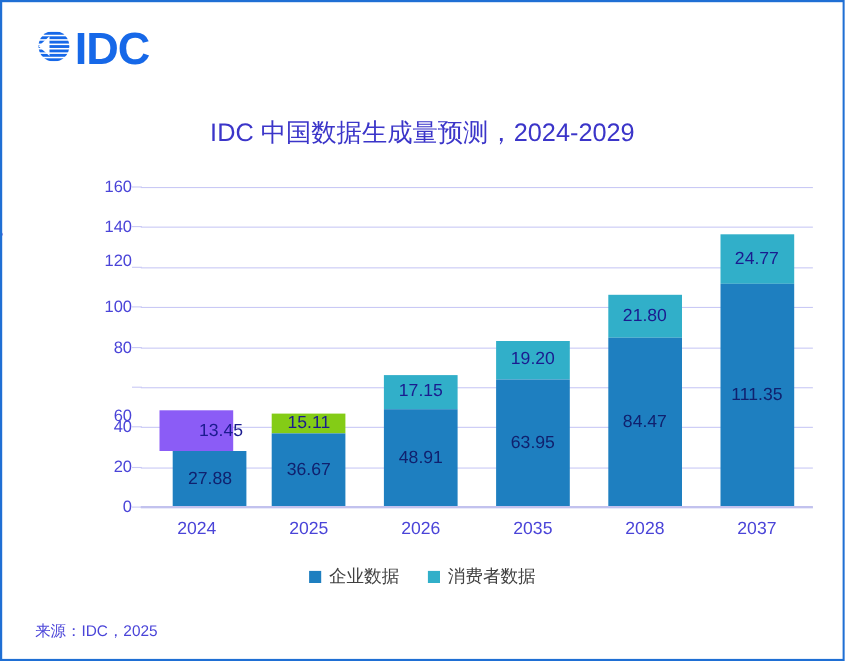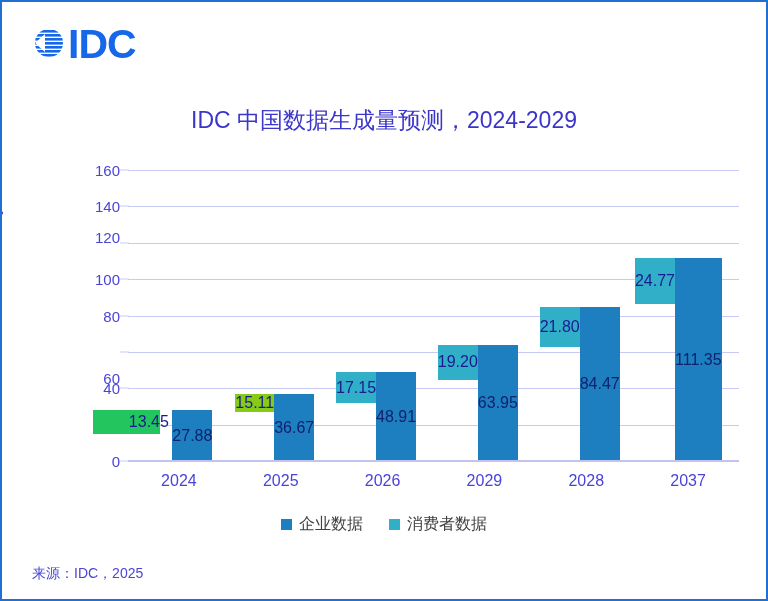--- a/index.html
+++ b/index.html
@@ -120,20 +120,21 @@
     color: #3b35c9;
     white-space: nowrap;
   }
 
   
   .bar-group {
     position: absolute;
     bottom: 0;
     width: 67px;
     display: flex;
+    flex-direction: column;
     justify-content: flex-end;
   }
   .seg {
     position: relative;
     width: 100%;
     display: flex;
     align-items: center;
     justify-content: center;
     box-sizing: border-box;
   }
@@ -265,21 +266,21 @@
         <div class="gridline" style="top: 218.25px;"></div>
         <div class="gridline" style="top: 181.875px;"></div>
         <div class="gridline" style="top: 145.5px;"></div>
         <div class="gridline" style="top: 109.125px;"></div>
         <div class="gridline" style="top: 72.75px;"></div>
         <div class="gridline" style="top: 36.375px;"></div>
         <div class="gridline" style="top: 0px;"></div>
       </div>
     <div id="bars">
         <div class="bar-group" style="left: 17.4167px;">
-          <div class="seg seg-consumer" style="height: 24px; background: #22c55e; padding-left: 44px;">
+          <div class="seg seg-consumer" style="height: 37px; background: #8b5cf6; padding-left: 44px;">
             <span class="seg-label">13.45</span>
           </div>
           <div class="seg seg-enterprise" style="height: 50.7067px; background: rgb(30, 127, 192); margin-left: 12px;">
             <span class="seg-label">27.88</span>
           </div>
         </div>
         <div class="bar-group" style="left: 119.25px;">
           <div class="seg seg-consumer" style="height: 18px; background: #84cc16;">
             <span class="seg-label">15.11</span>
           </div>
@@ -320,21 +321,21 @@
           </div>
         </div>
       </div>
     <div id="baseline"></div>
   </div>
 
   <div id="xlabels">
       <div class="xlabel" style="left: 17.4167px;">2024</div>
       <div class="xlabel" style="left: 119.25px;">2025</div>
       <div class="xlabel" style="left: 221.083px;">2026</div>
-      <div class="xlabel" style="left: 322.917px;">2029</div>
+      <div class="xlabel" style="left: 322.917px;">2035</div>
       <div class="xlabel" style="left: 424.75px;">2028</div>
       <div class="xlabel" style="left: 526.583px;">2037</div>
     </div>
 
   <div id="legend">
       <div class="legend-item">
         <span class="legend-swatch" style="background: rgb(30, 127, 192);"></span>
         <span class="legend-label">企业数据</span>
       </div>
       <div class="legend-item">

